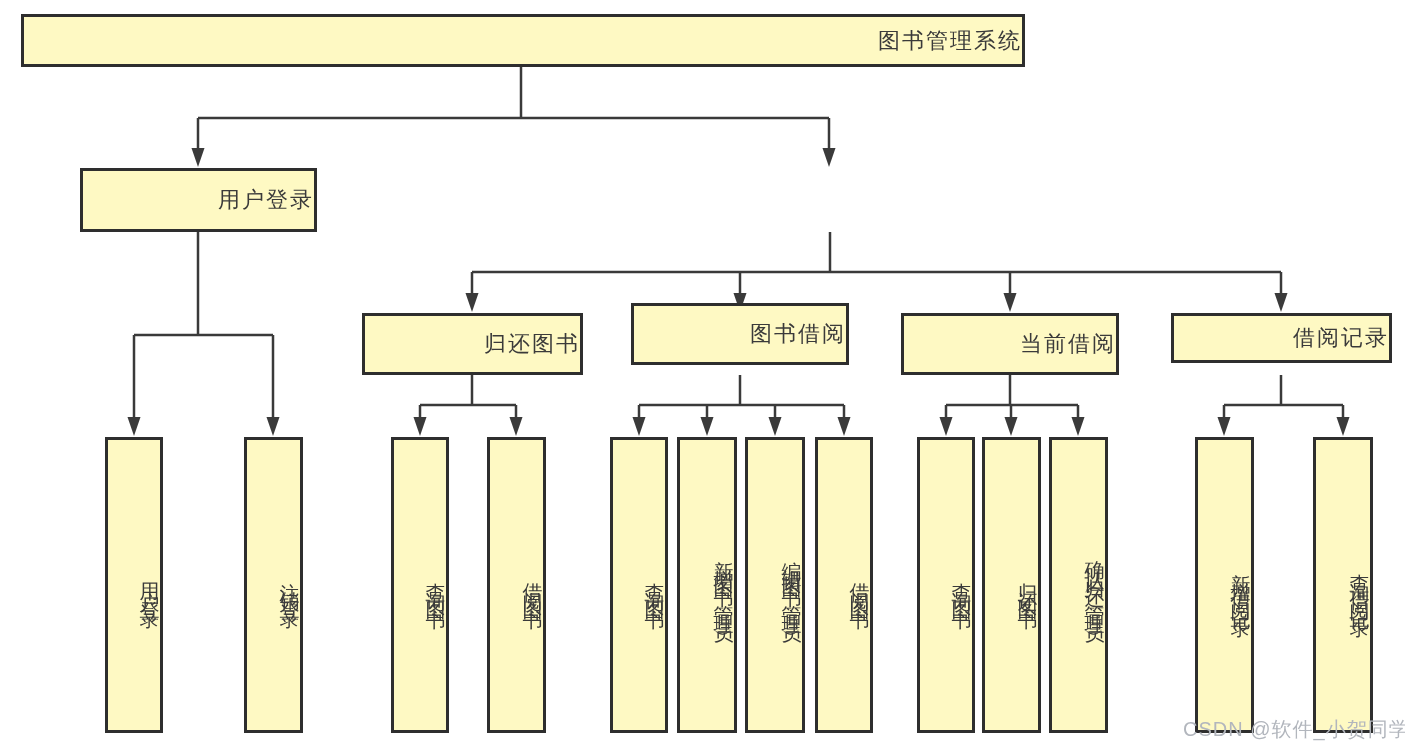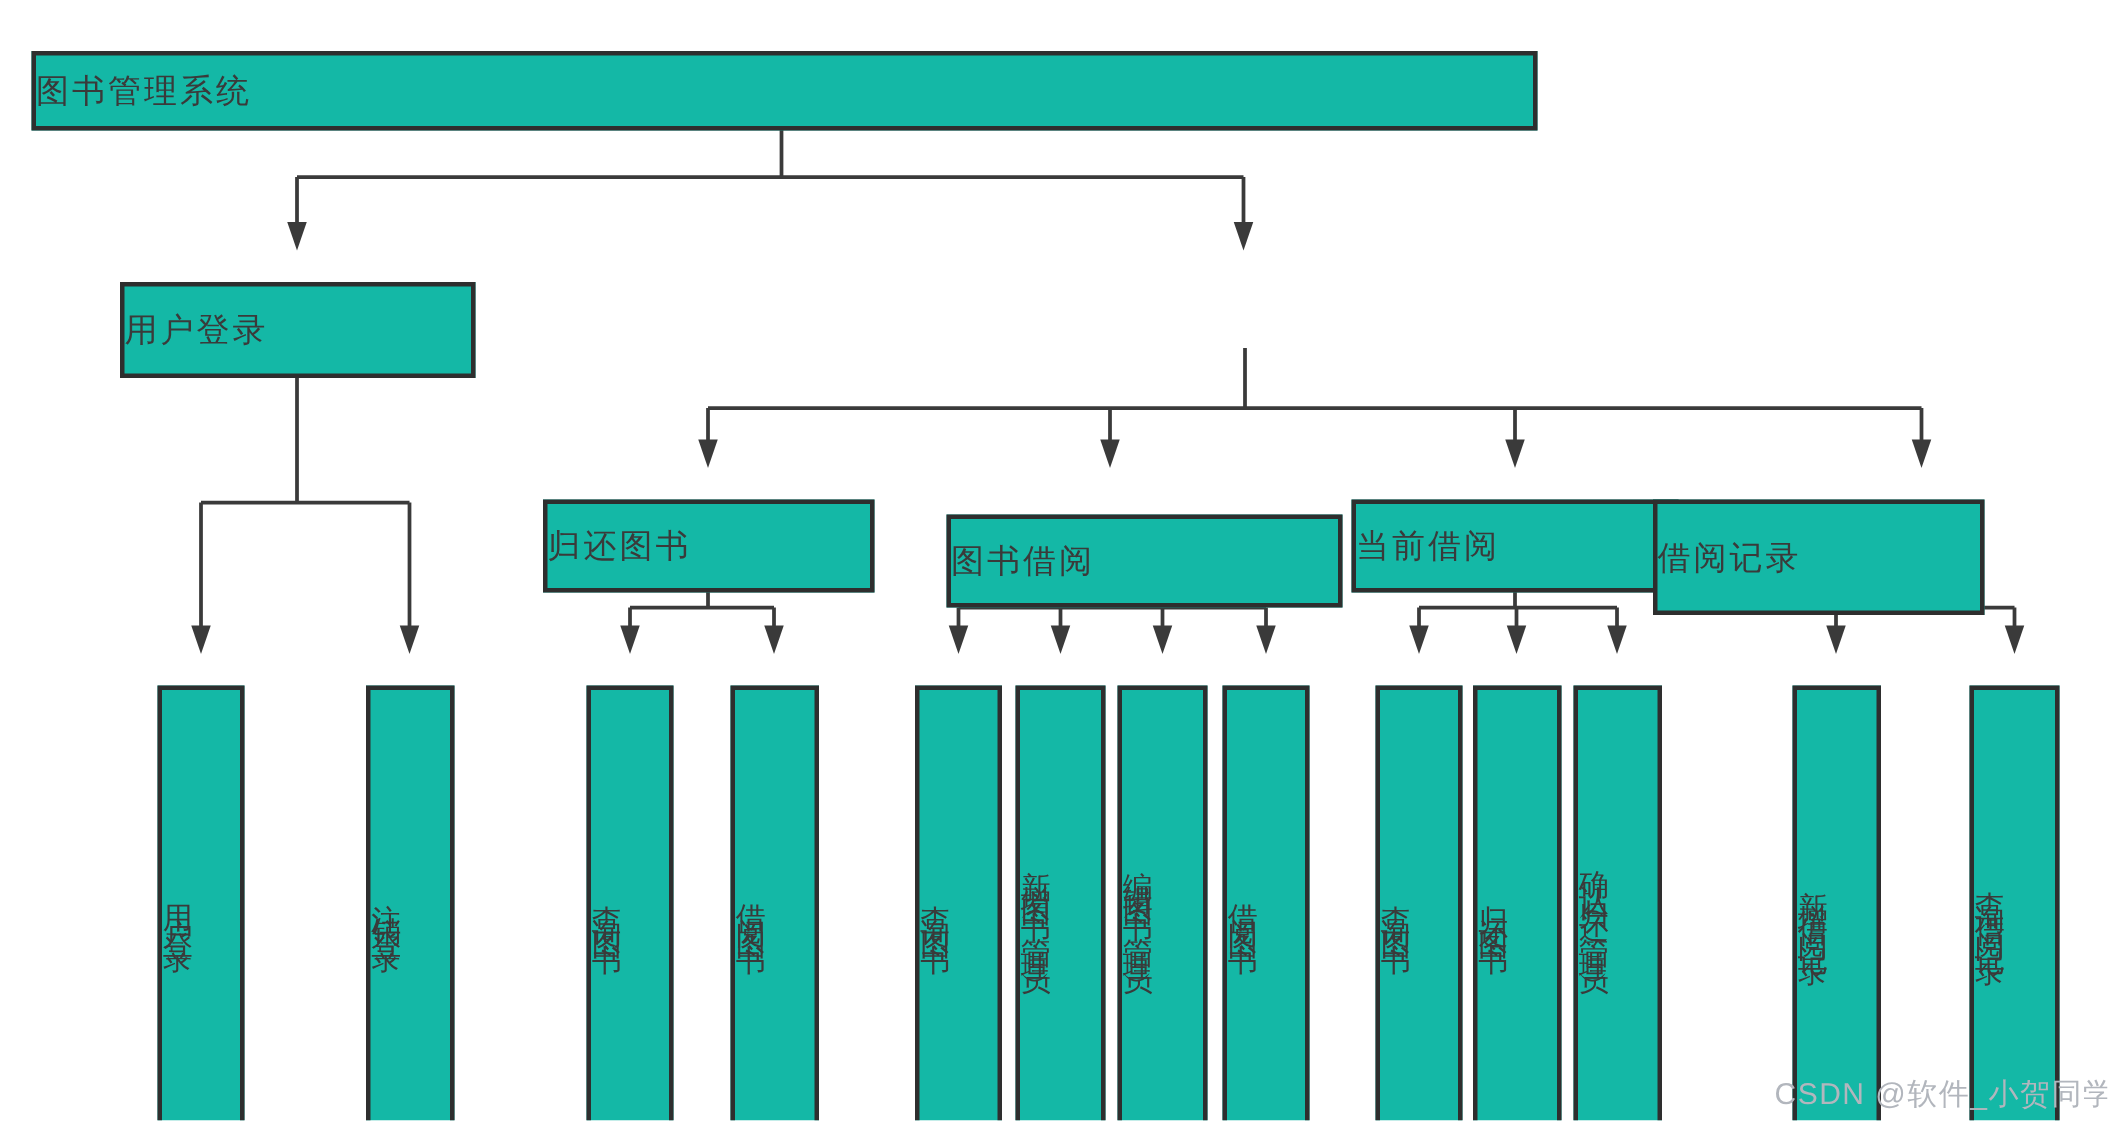--- a/index.html
+++ b/index.html
@@ -23,28 +23,27 @@
     stroke-width: 2.5;
     fill: none;
   }
   .wires polygon {
     fill: #3a3a3a;
     stroke: none;
   }
   .node {
     position: absolute;
     box-sizing: border-box;
-    background: #14b8a6;
+    background: #fef9c3;
     border: 3px solid #2e2e2e;
     display: flex;
     align-items: center;
-    justify-content: flex-start;
+    justify-content: flex-end;
     color: #3a3a3a;
     z-index: 2;
-    margin-top: 20px;
   }
   .node.h span {
     font-size: 22px;
     letter-spacing: 2px;
     white-space: nowrap;
   }
   .node.v span {
     writing-mode: vertical-lr;
     text-orientation: mixed;
     font-size: 20px;
@@ -148,27 +147,27 @@
     <span>图书管理系统</span>
   </div>
 
   <div class="node h" style="left:80px;top:168px;width:237px;height:64px">
     <span>用户登录</span>
   </div>
 
   <div class="node h" style="left:362px;top:313px;width:221px;height:62px">
     <span>归还图书</span>
   </div>
-  <div class="node h" style="left:631px;top:323px;width:264px;height:62px">
+  <div class="node h" style="left:631px;top:303px;width:218px;height:62px">
     <span>图书借阅</span>
   </div>
   <div class="node h" style="left:901px;top:313px;width:218px;height:62px">
     <span>当前借阅</span>
   </div>
-  <div class="node h" style="left:1102px;top:313px;width:221px;height:77px">
+  <div class="node h" style="left:1171px;top:313px;width:221px;height:50px">
     <span>借阅记录</span>
   </div>
 
   <div class="node v" style="left:105px;top:437px;width:58px;height:296px">
     <span>用户登录</span>
   </div>
   <div class="node v" style="left:244px;top:437px;width:59px;height:296px">
     <span>注销登录</span>
   </div>
 

